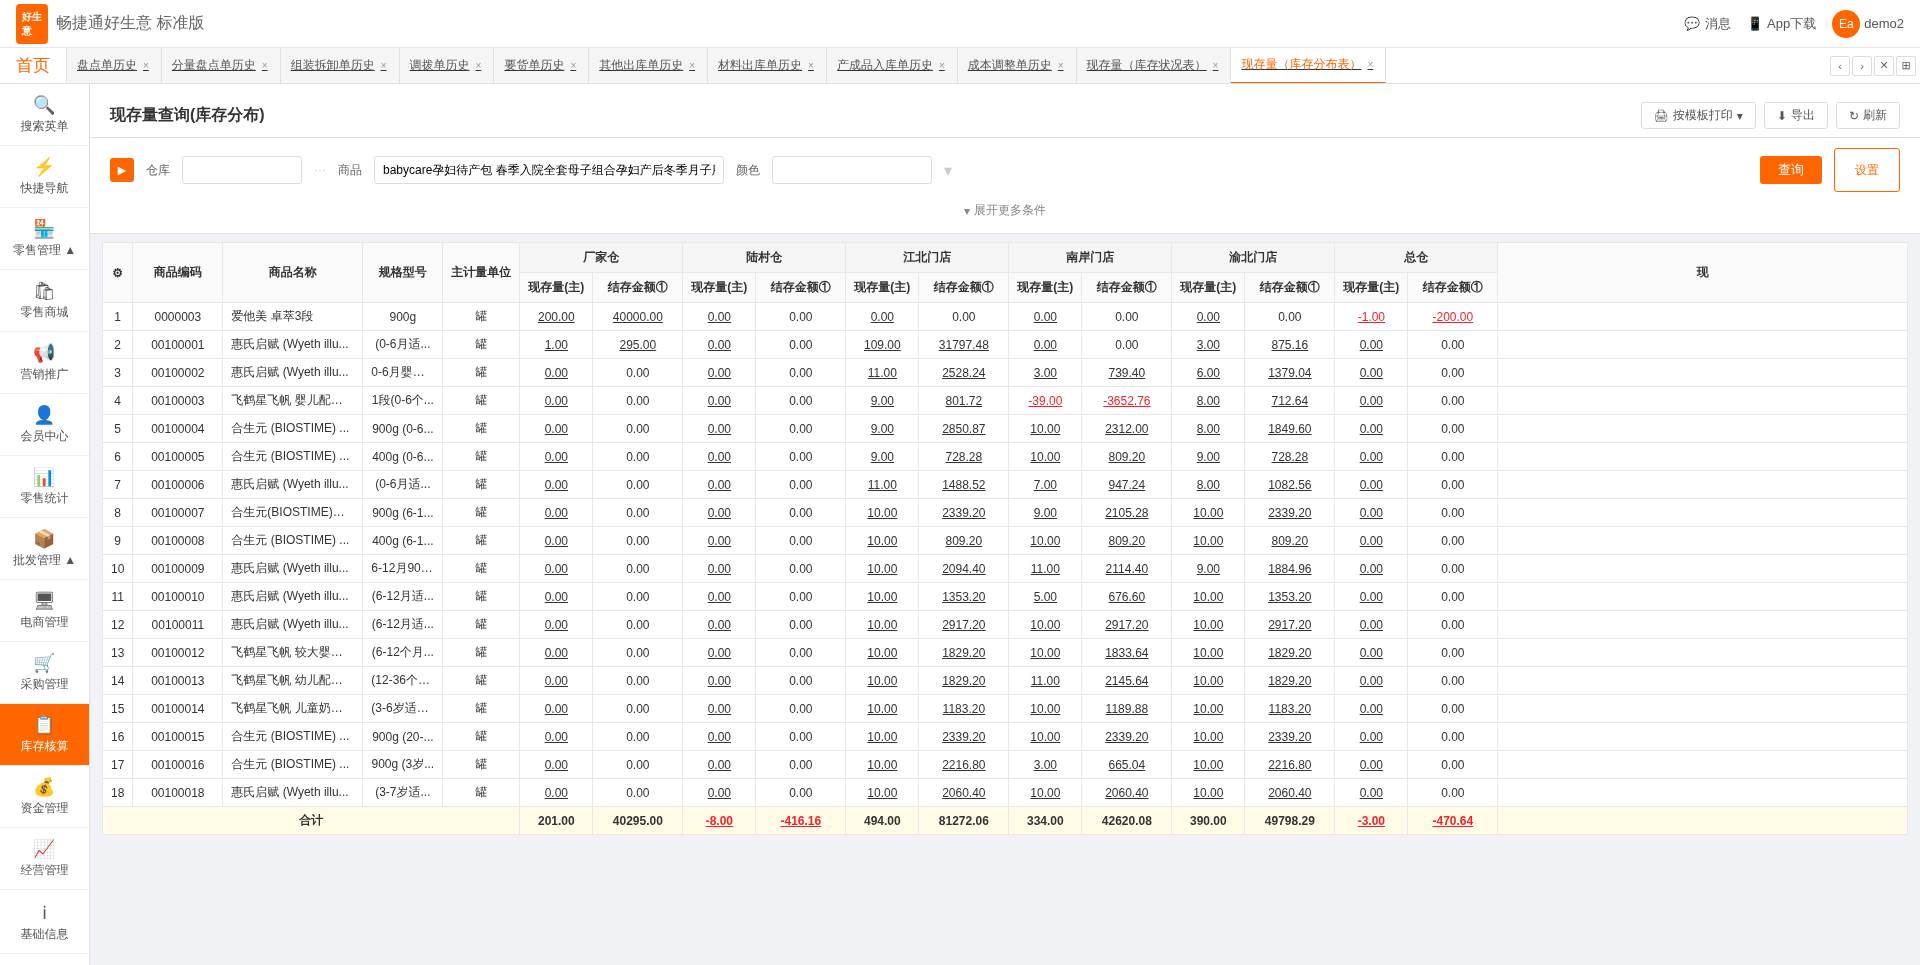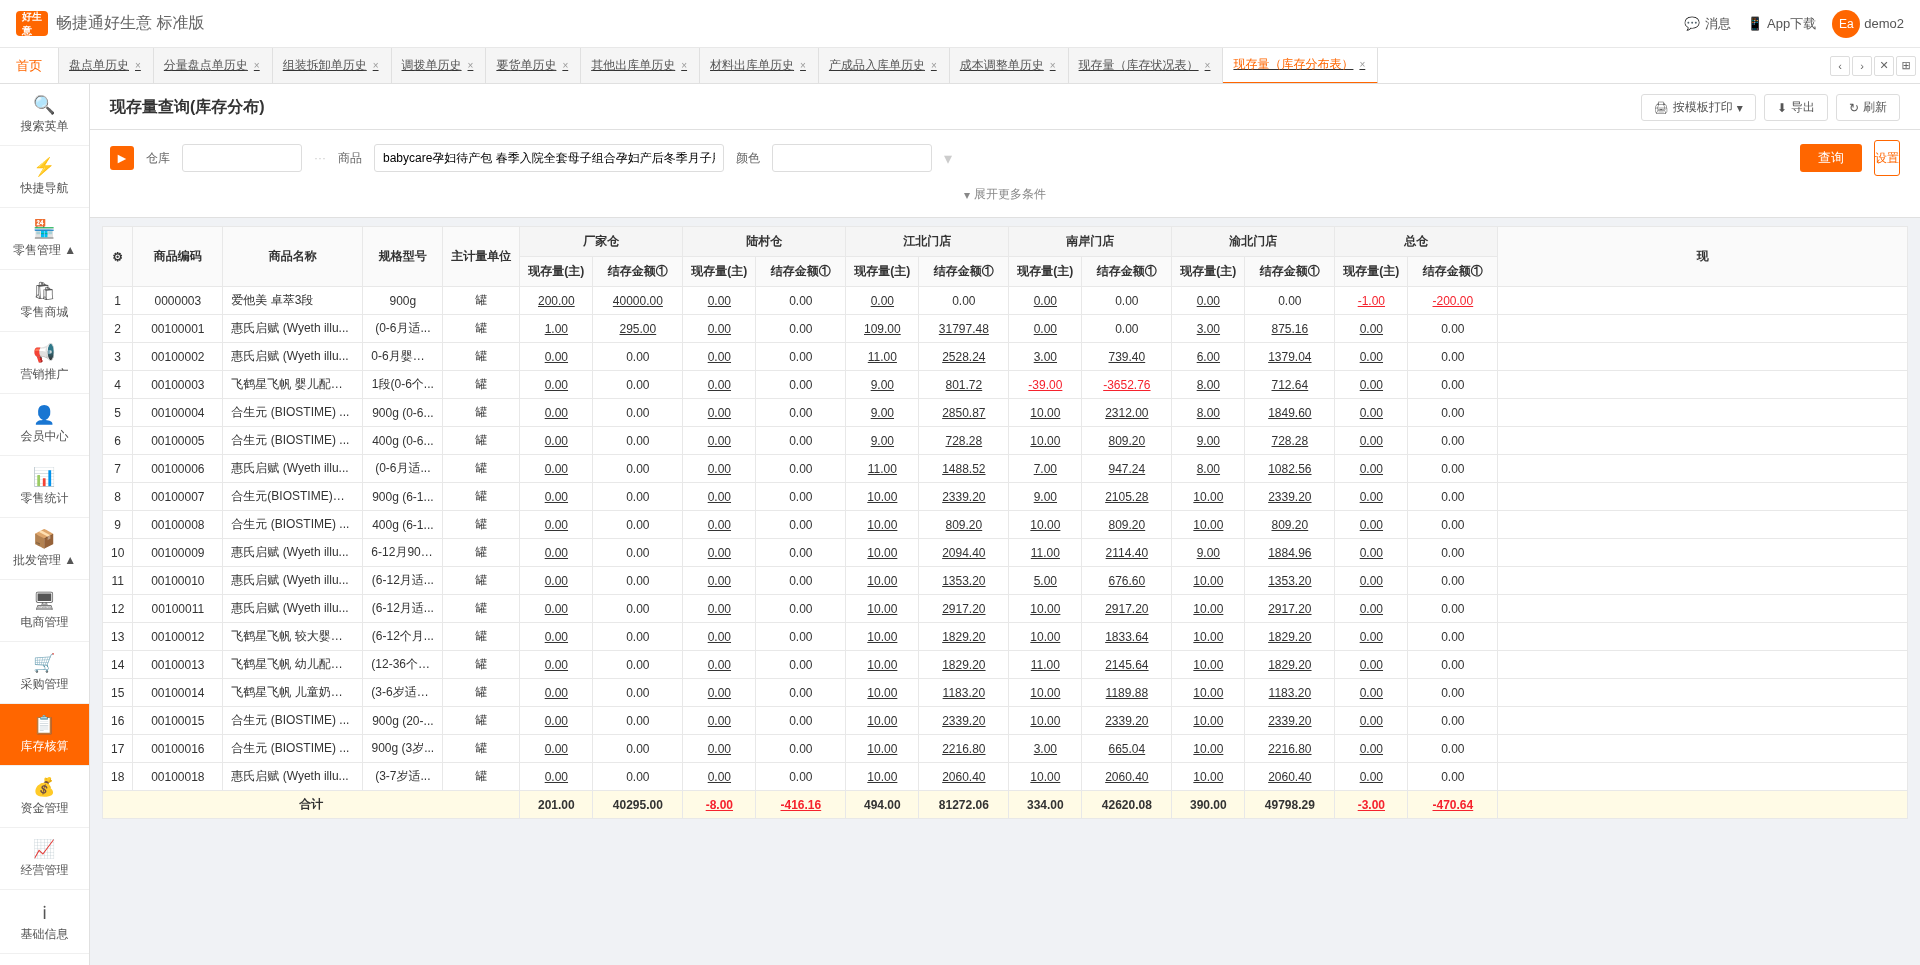--- a/index.html
+++ b/index.html
@@ -14,21 +14,21 @@
       align-items: center;
       justify-content: space-between;
       padding: 0 16px;
     }
     .logo-area {
       display: flex;
       align-items: center;
       gap: 8px;
     }
     .logo-icon {
-      width: 32px; height: 25px;
+      width: 32px; height: 40px;
       background: #ff6600;
       border-radius: 4px;
       display: flex; align-items: center; justify-content: center;
       color: #fff; font-size: 10px; font-weight: bold;
     }
     .logo-text { font-size: 16px; color: #666; }
     .top-right {
       display: flex; align-items: center; gap: 16px;
     }
     .top-right-item {
@@ -55,21 +55,21 @@
       align-items: center;
       flex: 1;
       overflow: hidden;
     }
     .tab-home {
       padding: 0 16px;
       height: 36px;
       display: flex;
       align-items: center;
       color: #ff6600;
-      font-size: 13px;
+      font-size: 17px;
       border-right: 1px solid #e0e0e0;
       cursor: pointer;
       white-space: nowrap;
     }
     .tab-item {
       padding: 0 10px;
       height: 36px;
       display: flex;
       align-items: center;
       gap: 4px;
@@ -143,20 +143,21 @@
     .page-header {
       background: #fff;
       padding: 10px 20px 0;
       border-bottom: 1px solid #e0e0e0;
     }
     .page-title-row {
       display: flex;
       align-items: center;
       justify-content: space-between;
       margin-bottom: 8px;
+      margin-top: 8px;
     }
     .page-title {
       font-size: 16px;
       font-weight: bold;
       color: #333;
     }
     .page-actions {
       display: flex; gap: 8px; align-items: center;
     }
     .btn-action {
@@ -200,28 +201,28 @@
       padding: 4px 18px;
       background: #ff6600;
       color: #fff;
       border: none;
       border-radius: 3px;
       cursor: pointer;
       font-size: 13px;
       height: 28px;
     }
     .btn-setting {
-      padding: 4px 0;
+      padding: 4px 20px;
       background: #fff;
       color: #ff6600;
       border: 1px solid #ff6600;
       border-radius: 3px;
       cursor: pointer;
       font-size: 12px;
-      height: 36px;
+      height: 44px;
     }
     .expand-row {
       display: flex; align-items: center; gap: 4px;
       padding: 4px 0;
       justify-content: center;
       color: #888;
       font-size: 12px;
       cursor: pointer;
     }
     .orange-arrow-btn {

